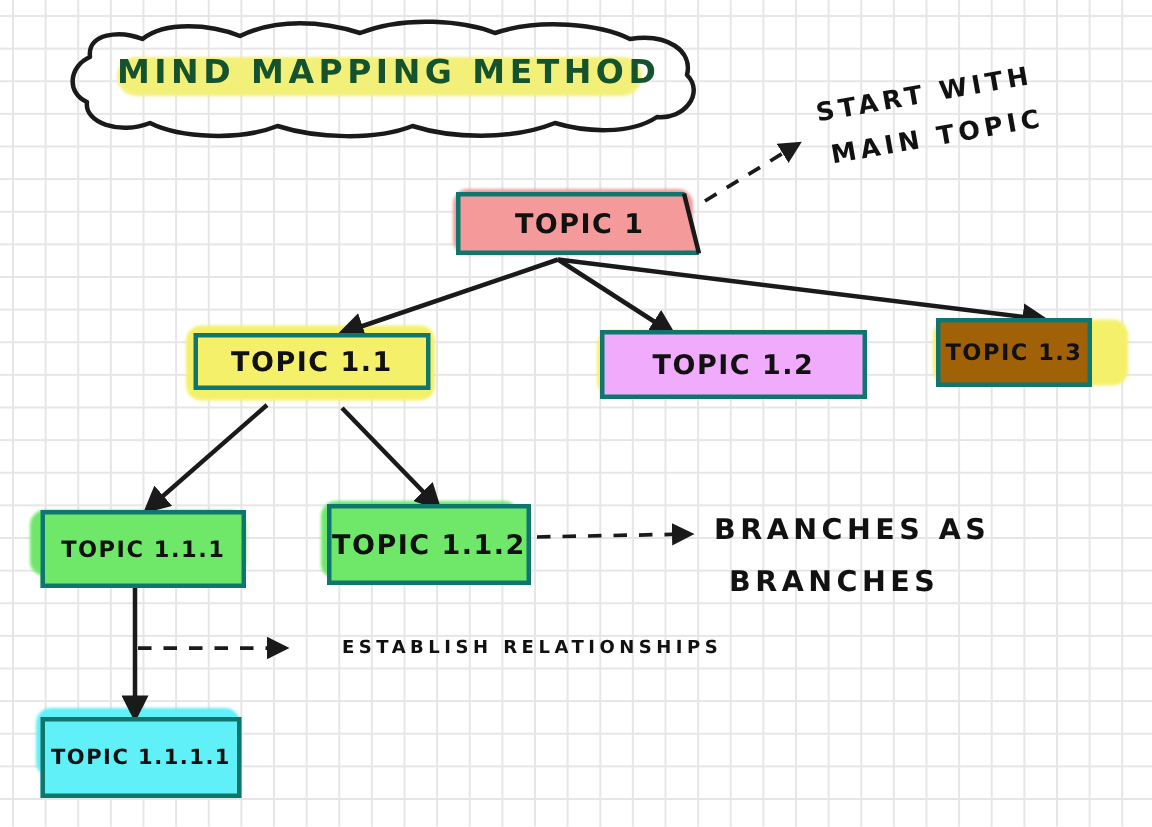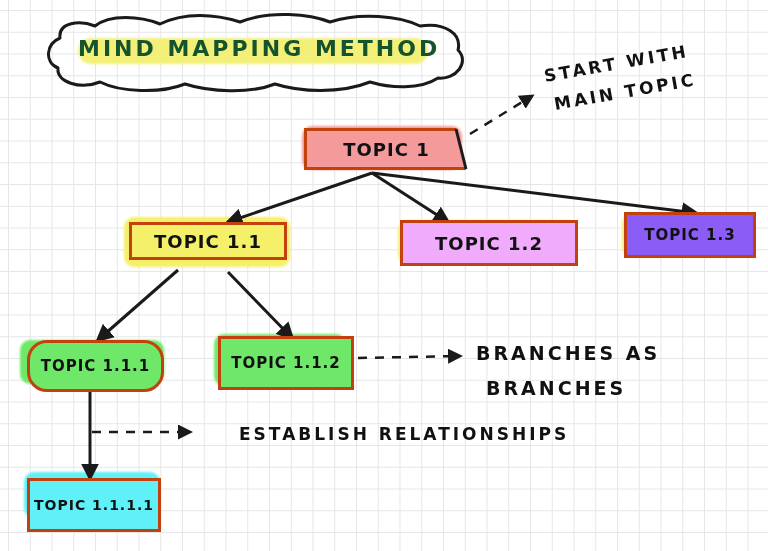--- a/index.html
+++ b/index.html
@@ -9,21 +9,21 @@
     background-image:
       linear-gradient(to right, #e6e6e6 1px, transparent 1px),
       linear-gradient(to bottom, #e6e6e6 1px, transparent 1px);
     background-size: 21.75px 21.75px;
     background-position: 8px 10px;
     font-family: "DejaVu Sans", sans-serif;
   }
   svg.lines { position:absolute; left:0; top:0; width:768px; height:551px; pointer-events:none; }
   .node {
     position:absolute; box-sizing:border-box;
-    border:3px solid #c2410c;
+    border:3px solid #0f766e;
     display:flex; align-items:center; justify-content:center;
     font-weight:bold; color:#111; letter-spacing:1px;
     font-family: "DejaVu Sans", sans-serif;
     white-space:nowrap;
     text-align:right;
   }
   .hl { position:absolute; border-radius:10px; filter:blur(1px); }
   .note {
     position:absolute; font-weight:bold; color:#111; letter-spacing:3px;
     font-family: "DejaVu Sans", sans-serif; white-space:nowrap;
@@ -78,35 +78,35 @@
 </svg>
 
 <div class="node" style="left:129px;top:222px;width:158px;height:38px;background:#f5f06a;">
   <span style="font-size:18px;">TOPIC 1.1</span>
 </div>
 
 <div class="node" style="left:400px;top:220px;width:178px;height:46px;background:#f0abfc;">
   <span style="font-size:18px;">TOPIC 1.2</span>
 </div>
 
-<div class="node" style="left:624px;top:212px;width:132px;height:46px;background:#8b5cf6;">
+<div class="node" style="left:624px;top:212px;width:104px;height:46px;background:#a16207;">
   <span style="font-size:15px;">TOPIC 1.3</span>
 </div>
 
-<div class="node" style="left:27px;top:340px;width:137px;height:52px;background:#6fe86a;border-radius:20px;">
+<div class="node" style="left:27px;top:340px;width:137px;height:52px;background:#6fe86a;">
   <span style="font-size:15px;">TOPIC 1.1.1</span>
 </div>
 
 <div class="node" style="left:218px;top:336px;width:136px;height:54px;background:#6fe86a;">
-  <span style="font-size:15px;">TOPIC 1.1.2</span>
+  <span style="font-size:18px;">TOPIC 1.1.2</span>
 </div>
 
 <div class="node" style="left:27px;top:478px;width:134px;height:54px;background:#5ff0f8;">
   <span style="font-size:14px;">TOPIC 1.1.1.1</span>
 </div>
 
 <div class="note" style="left:546px;top:66px;font-size:17px;transform:rotate(-10deg);transform-origin:left bottom;">START WITH</div>
 <div class="note" style="left:556px;top:94px;font-size:17px;transform:rotate(-10deg);transform-origin:left bottom;">MAIN TOPIC</div>
 
 <div class="note" style="left:476px;top:342px;font-size:19px;">BRANCHES AS</div>
 <div class="note" style="left:486px;top:377px;font-size:19px;">BRANCHES</div>
 
-<div class="note" style="left:239px;top:424px;font-size:17px;text-align:right;">ESTABLISH RELATIONSHIPS</div>
+<div class="note" style="left:228px;top:424px;font-size:12px;text-align:right;">ESTABLISH RELATIONSHIPS</div>
 
 </body></html>

